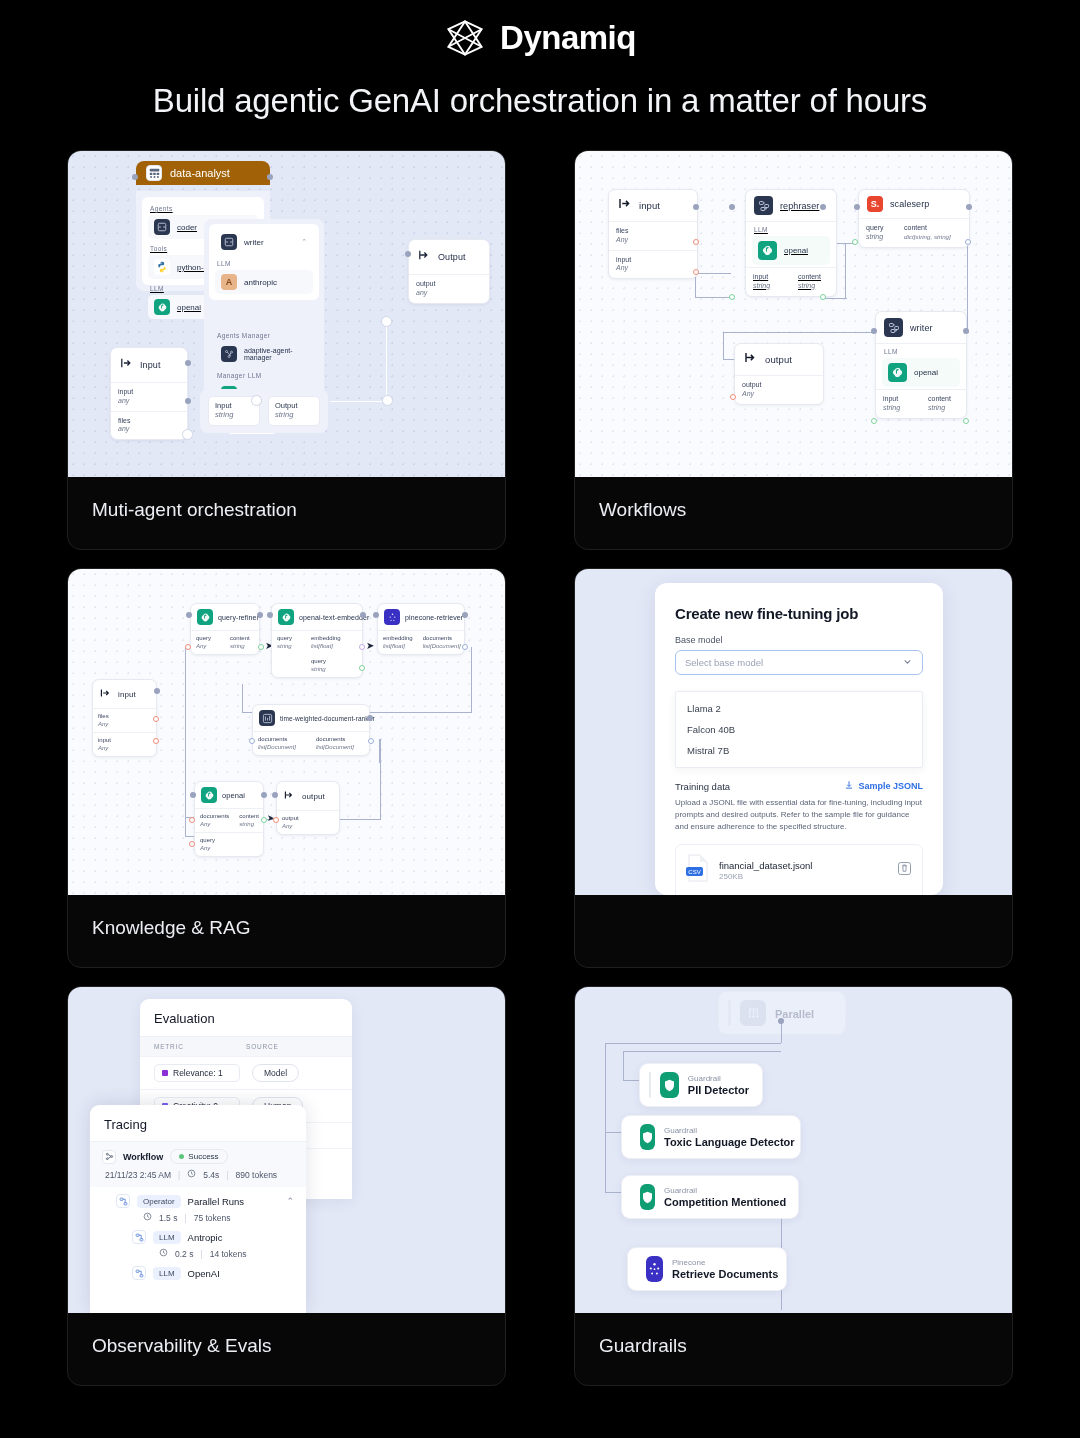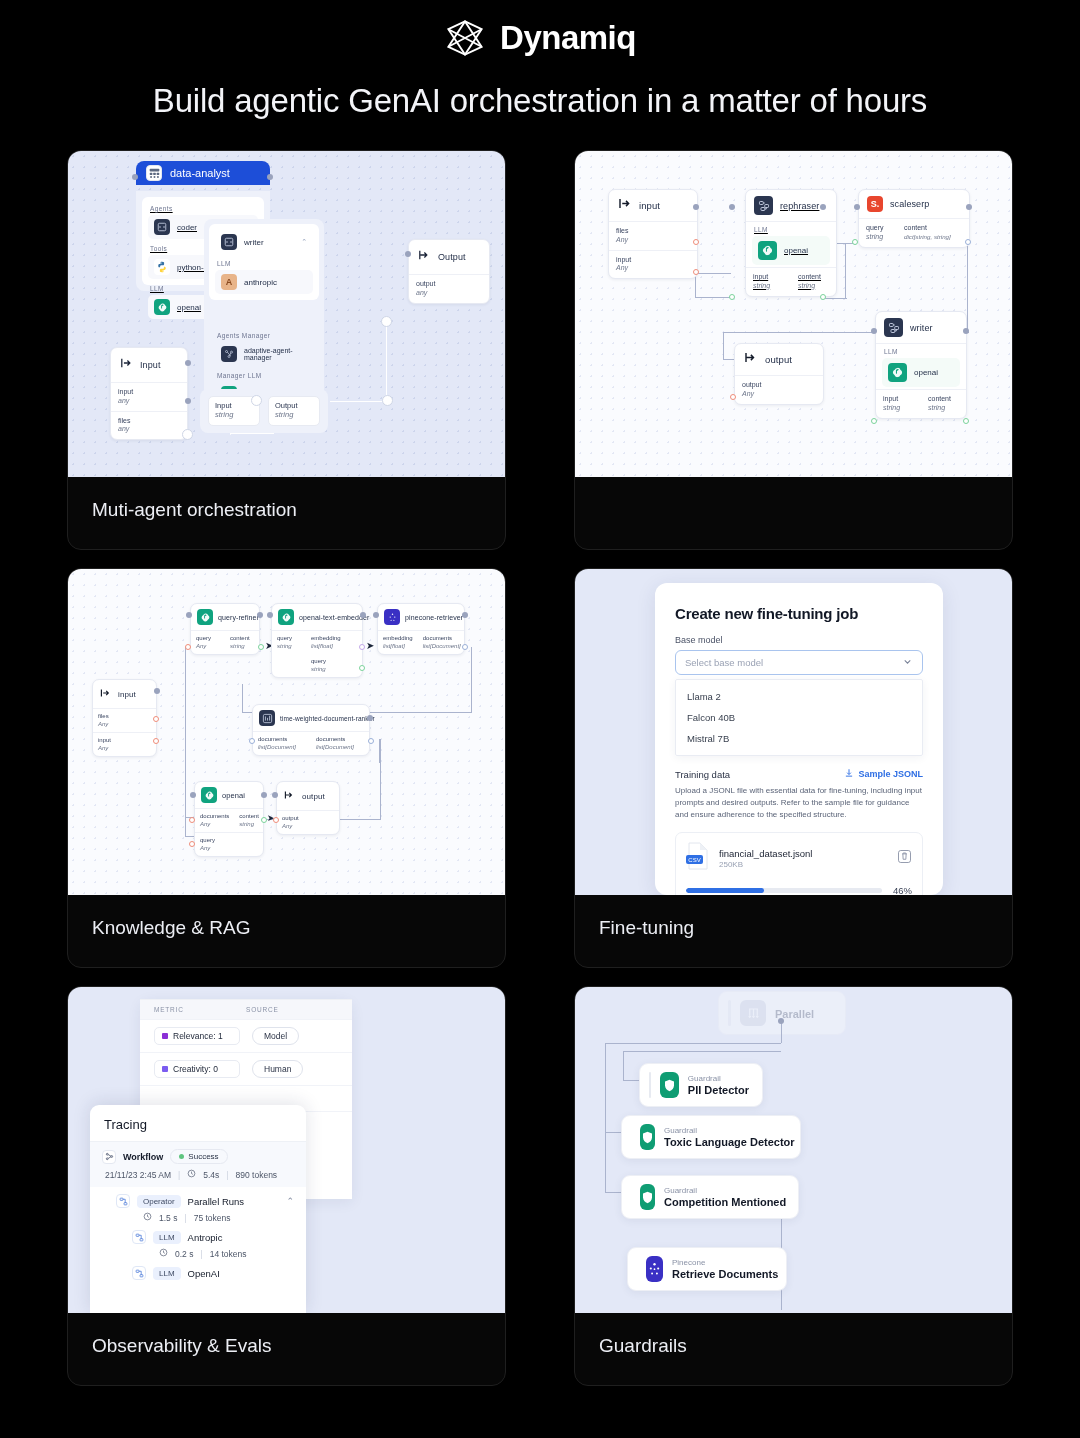--- a/index.html
+++ b/index.html
@@ -64,21 +64,21 @@
   .dot.grey { background:#9aa3bd; }
   .dot.open-r { background:#fff; border:1.5px solid #ef8d7a; }
   .dot.open-g { background:#fff; border:1.5px solid #7bd39b; }
   .dot.open-p { background:#fff; border:1.5px solid #c3a8e8; }
   .dot.open-b { background:#fff; border:1.5px solid #9ab0d8; }
   .dot.white-lg { width:11px; height:11px; background:#fff; border:1.5px solid #cfd6e6; }
   .wire { position:absolute; border-color:#aab3cd; border-style:solid; border-width:0; }
   .wire-w { position:absolute; border-color:#ffffff; border-style:solid; border-width:0; }
 
   
-  .c1-hd { position:absolute; left:68px; top:10px; width:134px; height:20px; background:#1d4ed8;
+  .c1-hd { position:absolute; left:68px; top:10px; width:134px; height:20px; background:#a16207;
            border-radius:8px 8px 0 0; display:flex; align-items:center; gap:8px; padding:12px 10px; }
   .c1-hd .t { color:#fff; font-size:11px; }
   .c1-body { position:absolute; left:68px; top:40px; width:134px; height:100px;
              background:#eef1fa; border-radius:0 0 8px 8px; padding:6px; }
   .c1-inner { background:#fff; border-radius:6px; height:100%; padding:4px 0;text-decoration:underline; }
   .c1-mid { position:absolute; left:136px; top:68px; width:120px; height:160px;
             background:#eef1fa; border-radius:8px; padding:5px; }
   .c1-mid2 { position:absolute; left:136px; top:150px; width:120px; height:110px;
              background:#eef1fa; border-radius:8px; padding:5px; }
   .c1-io { position:absolute; left:132px; top:238px; width:128px; height:44px;
@@ -89,21 +89,21 @@
 
   
   .ft-panel { position:absolute; left:80px; top:14px; width:288px; height:312px;
               background:#ffffff; border-radius:12px; box-shadow:0 4px 20px rgba(40,50,90,.10);
               padding:22px 20px; }
   .ft-h { font-size:15px; color:#121826; font-weight:600; margin-bottom:13px; letter-spacing:-.2px; }
   .ft-lbl { font-size:9px; color:#4b5367; margin-bottom:5px; }
   .ft-select { border:1px solid #a9c4ee; border-radius:6px; height:25px; display:flex;
                align-items:center; justify-content:space-between; padding:0 9px; }
   .ft-select span { font-size:9.5px; color:#9aa2b4; }
-  .ft-menu { border:1px solid #e9ecf3; border-radius:2px; margin-top:4px; padding:6px 0;
+  .ft-menu { border:1px solid #e9ecf3; border-radius:2px; margin-top:16px; padding:6px 0;
              box-shadow:0 2px 8px rgba(40,50,90,.06); }
   .ft-opt { font-size:9.5px; color:#39414f; padding:5px 11px; }
   .ft-row { display:flex; align-items:center; justify-content:space-between; margin-top:12px; }
   .ft-link { font-size:9px; color:#2f6fe4; font-weight:600; display:flex; align-items:center; gap:4px; }
   .ft-p { font-size:8px; color:#5b6478; line-height:1.5; margin-top:5px; }
   .ft-file { border:1px solid #eceff5; border-radius:7px; margin-top:11px; padding:9px 10px; }
   .ft-file-top { display:flex; align-items:center; gap:9px; }
   .ft-fname { font-size:9.5px; color:#1b2232; }
   .ft-fsize { font-size:8px; color:#9aa2b4; margin-top:1px; }
   .ft-bar { height:5px; background:#e7eaf1; border-radius:3px; flex:1; overflow:hidden; }
@@ -495,20 +495,21 @@
           </div>
           <div class="port-row">
               <div class="port">
             <div class="k">output</div>
             <div class="t">Any</div>
               </div>
             </div>
         </div>
         <div class="dot open-r" style="left:155px;top:243px;"></div>
       </div>
+      <div class="card-title">Workflows</div>
     </div>
 
     <div class="card">
       <div class="card-media media-white">
         <div class="dots faint"></div>
 
         <div class="wire" style="left:117px;top:78px;height:190px;border-left-width:1px;"></div>
         <div class="wire" style="left:117px;top:78px;width:14px;border-top-width:1px;"></div>
         <div class="wire" style="left:117px;top:267px;width:14px;border-top-width:1px;"></div>
         <div class="wire" style="left:117px;top:248px;width:14px;border-top-width:1px;"></div>
@@ -762,27 +763,27 @@
             </div>
             <div style="display:flex;align-items:center;gap:11px;margin-top:11px;">
               <span class="ft-bar">
                   <i id="ft-bar-fill" style="width: 40%;"></i>
                 </span>
               <span class="ft-pct">46%</span>
             </div>
           </div>
         </div>
       </div>
-      <div class="card-title">Fine-tuning</div>
     </div>
 
     <div class="card">
       <div class="card-media media-lav">
 
         <div class="ev-panel">
+          <div class="ev-h">Evaluation</div>
           <div class="ev-thead">
             <span class="ev-th" style="flex:0 0 92px;">METRIC</span>
             <span class="ev-th">SOURCE</span>
           </div>
           <div class="ev-tr">
             <span class="ev-chip" style="flex:0 0 auto;width:86px;">
               <i class="ev-sw" style="background:#8b2fd6;"></i>
               <span class="ev-mt">Relevance: 1</span>
             </span>
             <span class="ev-src" style="margin-left:12px;">Model</span>

